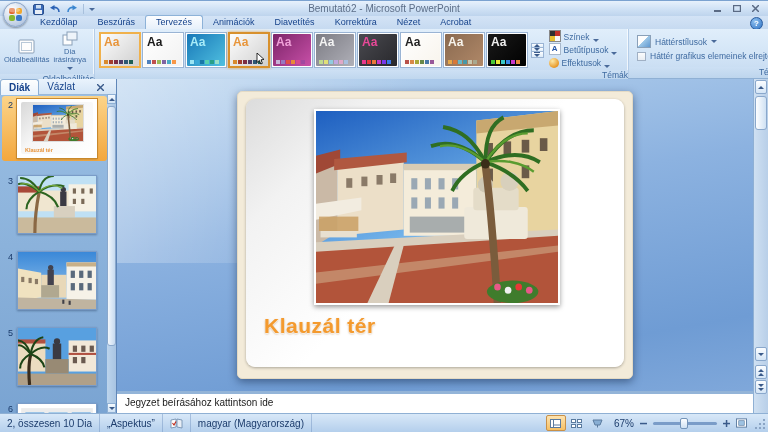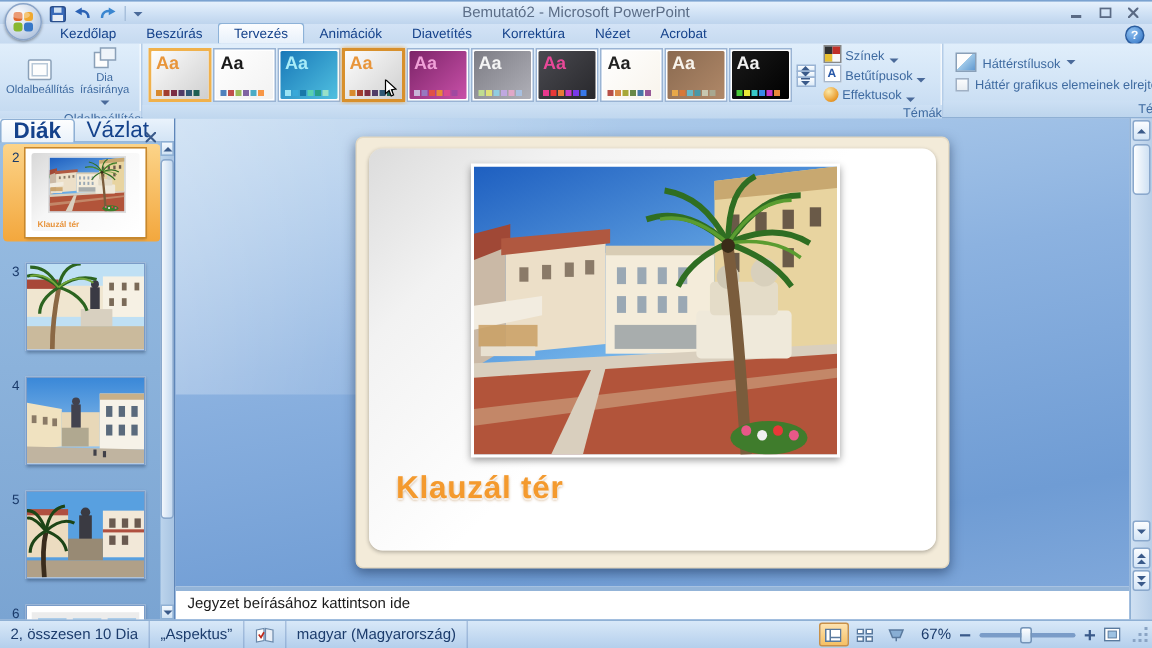--- a/index.html
+++ b/index.html
@@ -76,21 +76,21 @@
   .icon-effects{width:10px;height:10px;border-radius:50%;background:radial-gradient(circle at 35% 30%,#fce9a8,#e89828 70%,#b86a10);}
   .icon-bgstyles{width:12px;height:11px;border:1px solid #8aa0b8;background:linear-gradient(135deg,#fdfdfd 45%,#9ec8e8 46%,#5f98d0);}
 
   
   .main{position:absolute;left:0;top:79px;width:768px;height:334px;display:flex;}
 
   
   .leftpanel{width:117px;height:334px;position:relative;box-sizing:border-box;border-right:1px solid #5f86b8;
     background:linear-gradient(180deg,#9cc0e4,#7aa4d2);}
   .panel-tabs{height:15px;display:flex;align-items:center;background:linear-gradient(#eaf3fc,#d3e4f5);
-    border-bottom:1px solid #9ab8d8;font-size:15px;color:#15428b;position:relative;}
+    border-bottom:1px solid #9ab8d8;font-size:10px;color:#15428b;position:relative;}
   .ptab{padding:1px 8px 1px 8px;height:13px;line-height:13px;border-radius:3px 3px 0 0;}
   .ptab.active{background:linear-gradient(#fdfefe,#eaf2fb);border:1px solid #8fb0d4;border-bottom:none;font-weight:bold;}
   .panel-close{position:absolute;right:12px;top:3px;}
   .thumbs{position:absolute;left:0;top:15px;right:9px;bottom:0;overflow:hidden;padding:2px 0 0 2px;}
   .thumb-row{display:flex;align-items:flex-start;margin-bottom:11px;padding:3px 2px;border-radius:3px;}
   .thumb-row.selected{background:linear-gradient(180deg,#fcd489,#f3a73d);}
   .thumb-num{width:13px;font-size:9px;color:#1a3a6a;text-align:center;padding-top:1px;flex:none;}
   .thumb-frame{width:78px;height:57px;background:#fff;border:1px solid #7a9cc8;box-shadow:0 1px 2px rgba(10,30,60,.35);position:relative;flex:none;overflow:hidden;}
   .thumb-row.selected .thumb-frame{border-color:#fff;outline:1px solid #c8882c;}
   .mini-panel{position:absolute;left:3px;top:2px;right:3px;bottom:3px;border-radius:2px;

